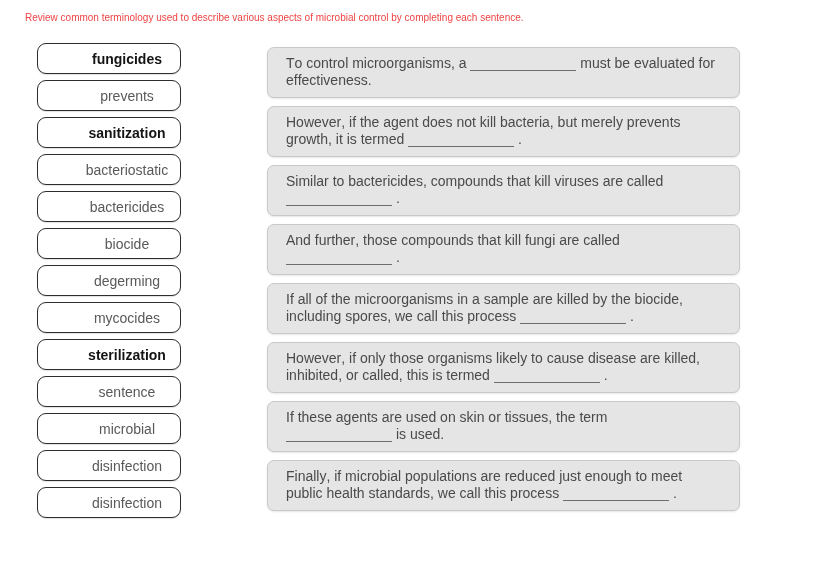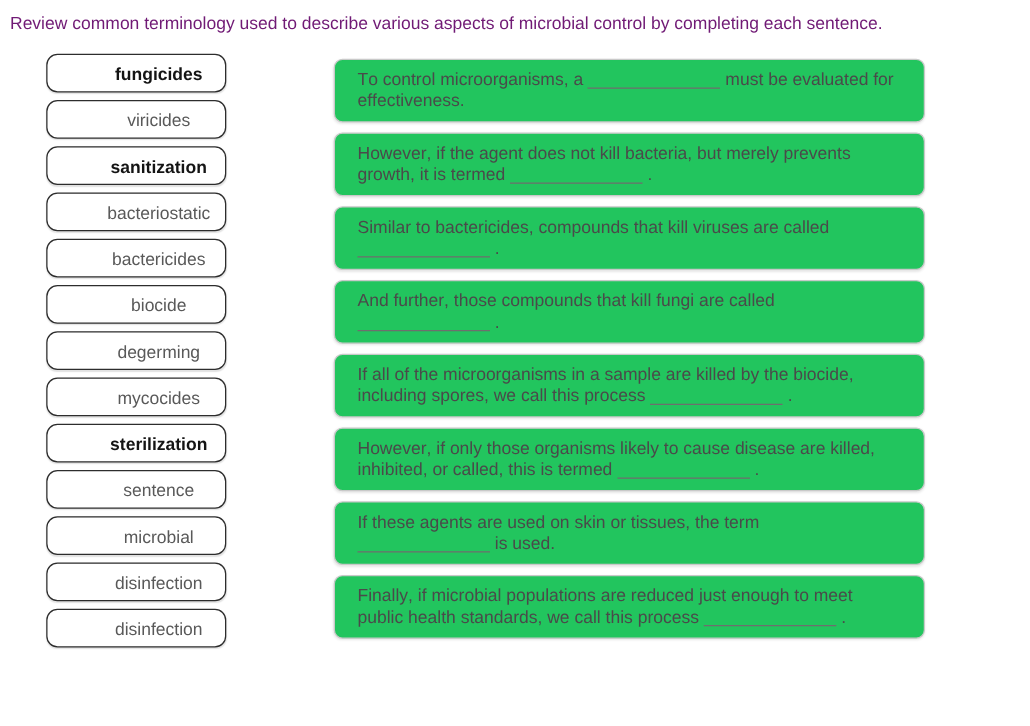--- a/index.html
+++ b/index.html
@@ -6,24 +6,24 @@
   html, body {
     margin: 0; padding: 0;
     width: 824px; height: 581px;
     background: #ffffff;
     overflow: hidden;
     font-family: "Liberation Sans", sans-serif;
     font-kerning: none;
     text-rendering: optimizeSpeed;
   }
   .title {
-    margin: 9px 0 0 8px;
-    font-size: 14px;
+    margin: 9px 0 0 25px;
+    font-size: 10px;
     line-height: 18px;
-    color: #701a75;
+    color: #ef4444;
   }
   .layout {
     display: flex;
     margin: 16px 0 0 37px;
   }
   .term-bank {
     width: 144px;
     flex: 0 0 144px;
   }
   .term {
@@ -47,21 +47,21 @@
     font-weight: bold;
   }
   .sentences {
     margin-left: 86px;
     margin-top: 4px;
   }
   .sentence-box {
     width: 473px;
     min-height: 51px;
     margin-bottom: 8px;
-    background: #22c55e;
+    background: #e5e5e5;
     border: 1.5px solid #c9c9c9;
     border-radius: 7px;
     padding: 7px 22px 7px 18px;
     font-size: 14px;
     line-height: 17px;
     color: #4a4a4a;
     box-shadow: 0 1px 2px rgba(0,0,0,0.10);
   }
   .blank {
     display: inline-block;
@@ -77,21 +77,21 @@
 
 <div class="title">Review common terminology used to describe various aspects of microbial control by completing each sentence.</div>
 
 <div class="layout">
 
   <div class="term-bank">
     <div class="term emphasized">
         <span>fungicides</span>
       </div>
     <div class="term">
-        <span>viricides</span>
+        <span>prevents</span>
       </div>
     <div class="term emphasized">
         <span>sanitization</span>
       </div>
     <div class="term">
         <span>bacteriostatic</span>
       </div>
     <div class="term">
         <span>bactericides</span>
       </div>

